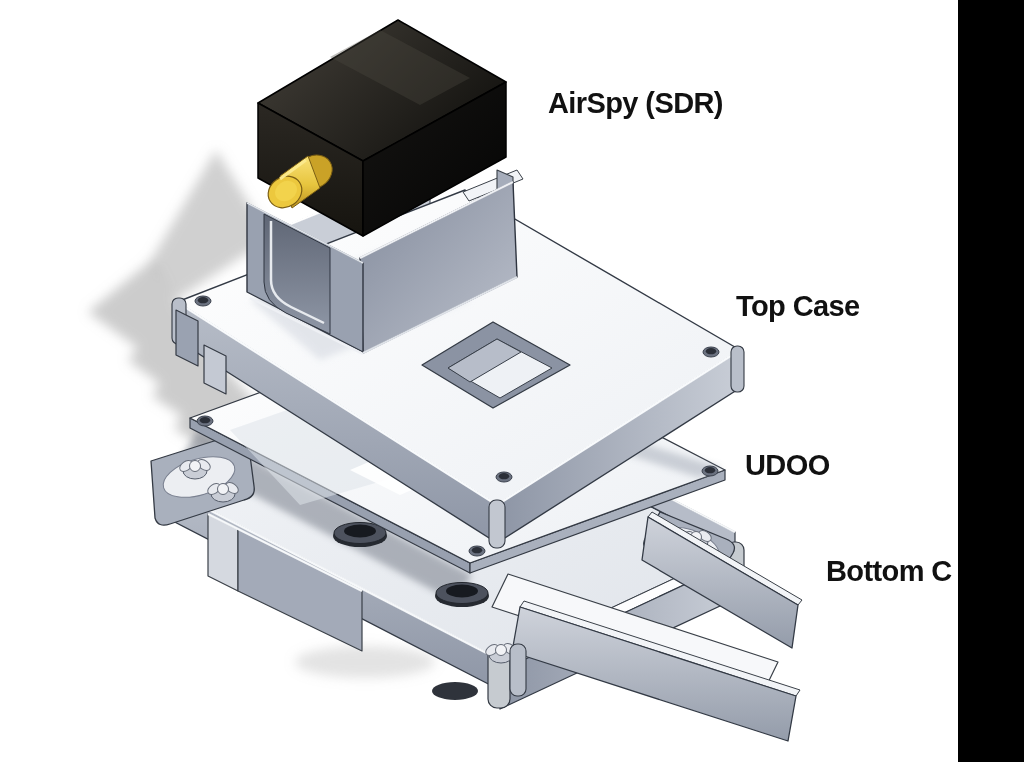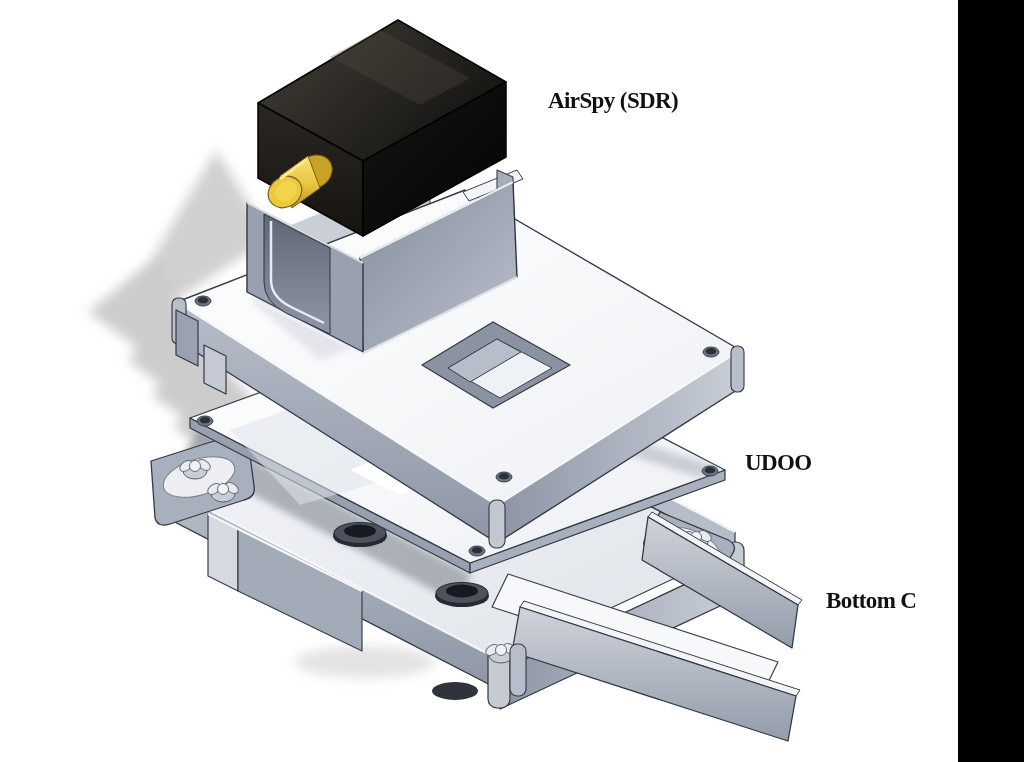--- a/index.html
+++ b/index.html
@@ -1,24 +1,24 @@
 <!DOCTYPE html>
 <html style="--background: #ffffff; --label-text: #111111; --right-bar: #000000; --box-black: #16140f; --connector-yellow: #ecc83e; --case-gray: #9aa2b1; --plate-white: #ffffff; --shadow-gray: #a2a2a2; --outline-dark: #333a45;"><head>
 <meta charset="utf-8">
 <style>
   html,body{margin:0;padding:0;background:#888;}
   .stage{position:relative;width:1024px;height:762px;margin:0 auto;background:var(--background,#ffffff);
          overflow:hidden;font-family:"Liberation Sans",sans-serif;}
   .stage svg{position:absolute;left:0;top:0;}
-  .lbl{position:absolute;font-weight:700;font-size:23px;line-height:1.1;color:var(--label-text,#111);
-       white-space:nowrap;letter-spacing:-0.6px;font-family:Liberation Serif, serif;}
+  .lbl{position:absolute;font-weight:700;font-size:29px;line-height:1.1;color:var(--label-text,#111);
+       white-space:nowrap;letter-spacing:-0.6px;}
   .lbl-airspy{left:548px;top:88px;}
   .lbl-topcase{left:736px;top:291px;}
   .lbl-udoo{left:745px;top:450px;}
-  .lbl-bottomcase{left:826px;top:588px;}
+  .lbl-bottomcase{left:826px;top:556px;}
   .crop-bar{position:absolute;top:0;left:958px;width:66px;height:762px;background:var(--right-bar,#000);z-index:10;}
 </style>
 </head>
 <body>
 
 <div class="stage">
 
 <svg width="1024" height="762" viewBox="0 0 1024 762">
   <defs>
     <linearGradient id="gPlate" x1="0" y1="0" x2="1" y2="1">
@@ -221,17 +221,18 @@
       <ellipse cx="314" cy="172" rx="19" ry="16" transform="rotate(-33 314 172)" fill="#caa227" stroke="#7a5e14" stroke-width="1"></ellipse>
       <polygon points="308,156 280,176 292,208 320,188" fill="url(#gYellow)" stroke="#7a5e14" stroke-width="1"></polygon>
       <ellipse cx="285" cy="192" rx="17.5" ry="15" transform="rotate(-33 285 192)" fill="var(--connector-yellow,#ecc83e)" stroke="#7a5e14" stroke-width="1.2"></ellipse>
       <ellipse cx="286" cy="191" rx="11.5" ry="9.5" transform="rotate(-33 286 191)" fill="#f2d34c"></ellipse>
       <line x1="306" y1="160" x2="280" y2="179" stroke="#fbe98c" stroke-width="3"></line>
     </g>
   </g>
 </svg>
 
   <div class="lbl lbl-airspy">AirSpy (SDR)</div>
+  <div class="lbl lbl-topcase">Top Case</div>
   <div class="lbl lbl-udoo">UDOO</div>
   <div class="lbl lbl-bottomcase">Bottom C</div>
 
   <div class="crop-bar"></div>
 </div>
 
 </body></html>

